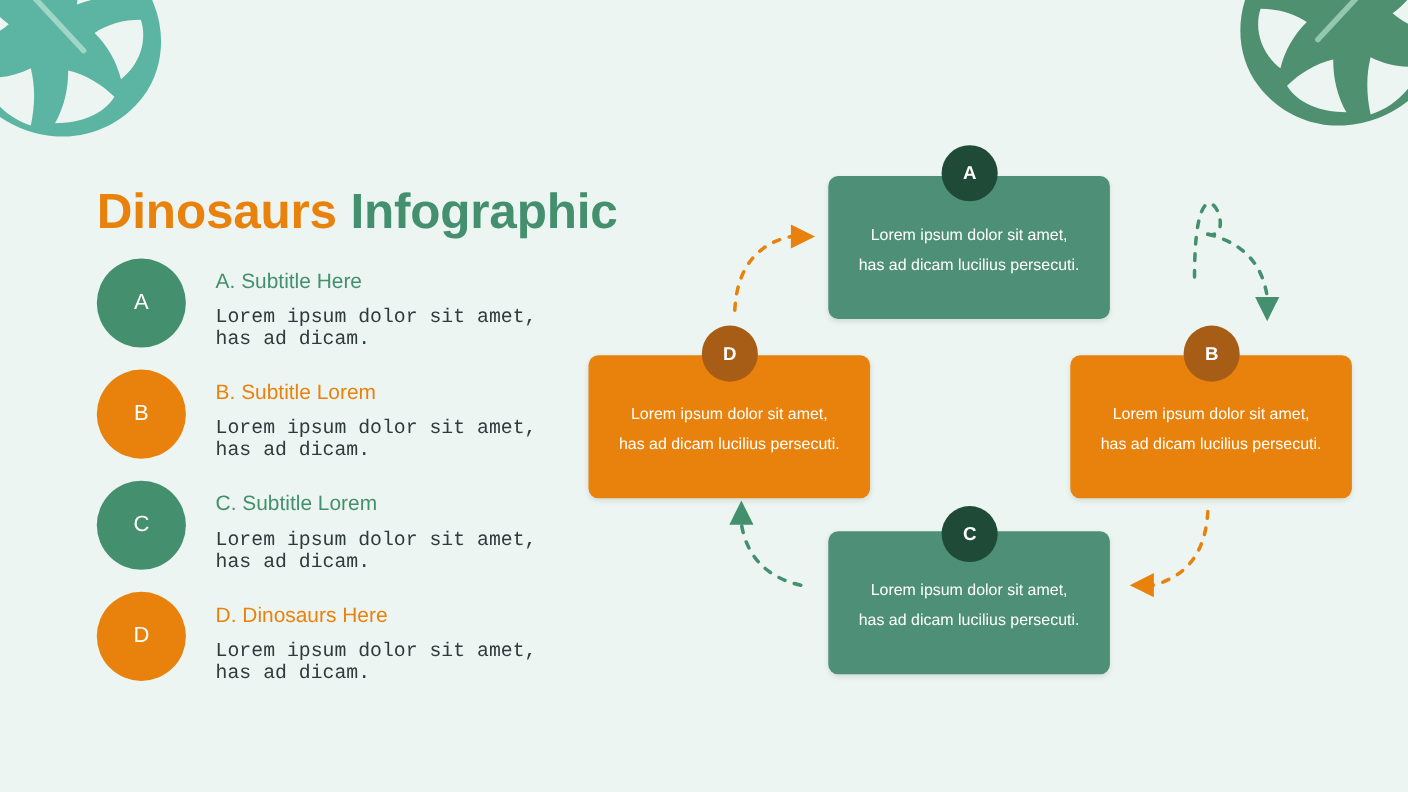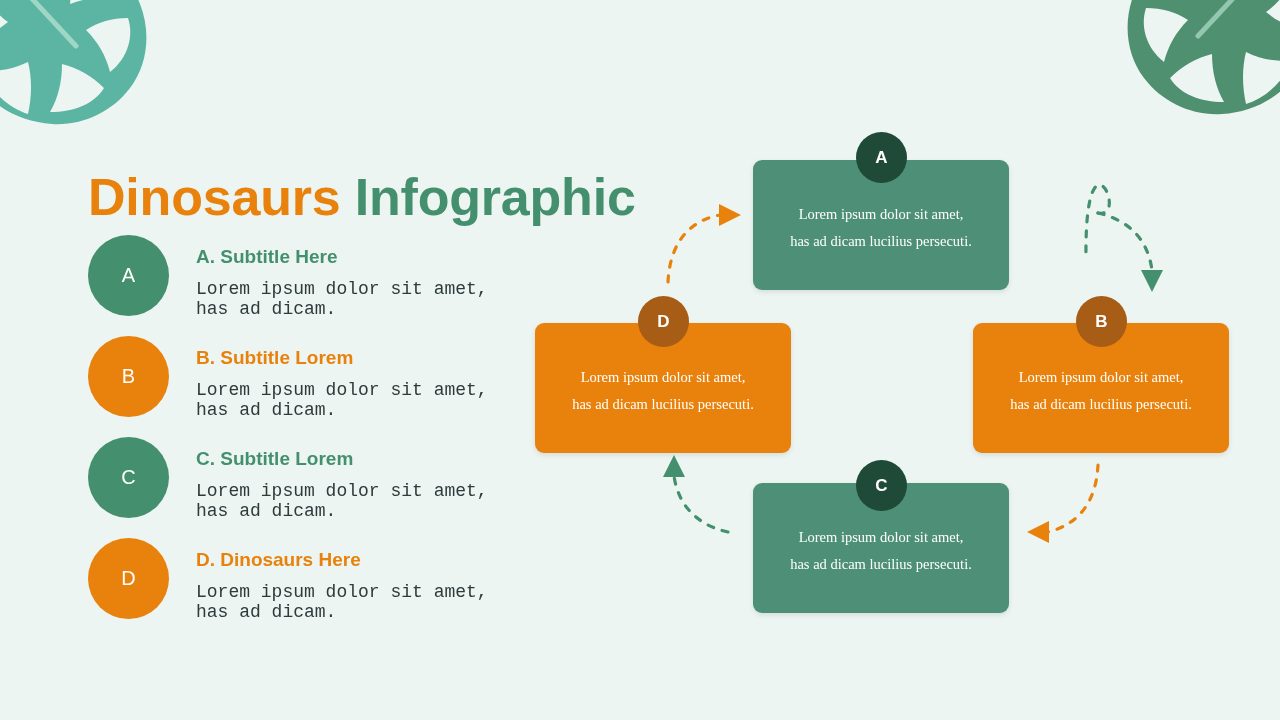--- a/index.html
+++ b/index.html
@@ -41,21 +41,21 @@
     width: 230px;
     height: 200px;
     transform: scaleX(-1);
   }
 
   
   .page-title {
     position: absolute;
     left: 88px;
     top: 134px;
-    font-size: 52px;
+    font-size: 45px;
     font-weight: bold;
     letter-spacing: -0.2px;
     line-height: 56px;
     white-space: nowrap;
   }
   .title-a { color: #E8820C; }
   .title-b { color: #44906E; }
 
   
   .legend {
@@ -83,21 +83,21 @@
     font-weight: normal;
   }
   .legend-text {
     position: absolute;
     left: 108px;
     top: 10px;
     width: 312px;
   }
   .legend-subtitle {
     font-size: 19px;
-    font-weight: bold;
+    font-weight: normal;
     line-height: 24px;
     margin: 0 0 10px 0;
   }
   .legend-desc {
     font-size: 18px;
     color: #2E3B3B;
     line-height: 20px;
     margin: 0;
     font-family: Liberation Mono, monospace;
   }
@@ -127,21 +127,20 @@
     align-items: center;
     justify-content: center;
     box-sizing: border-box;
     padding: 6px 18px 0 18px;
   }
   .card-line {
     color: #FFFFFF;
     font-size: 14.5px;
     line-height: 27px;
     white-space: nowrap;
-    font-family: Liberation Serif, serif;
   }
   .card-badge {
     position: absolute;
     width: 51px;
     height: 51px;
     border-radius: 50%;
     display: flex;
     align-items: center;
     justify-content: center;
     color: #FFFFFF;

